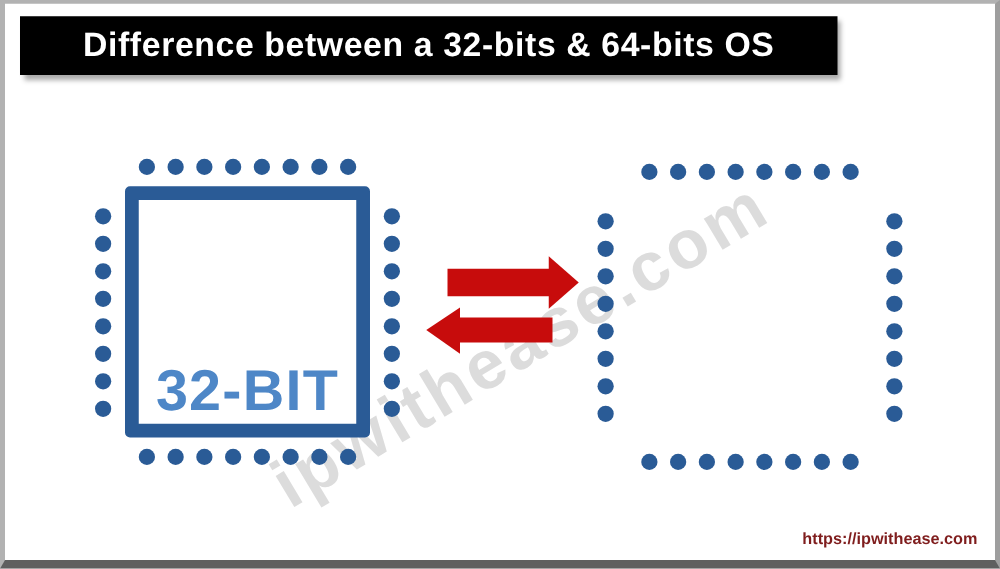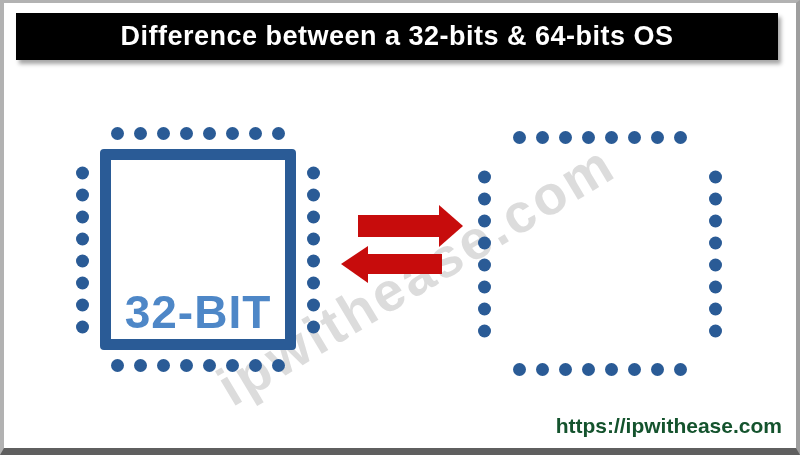--- a/index.html
+++ b/index.html
@@ -16,21 +16,21 @@
     border-right: 4px solid #9e9e9e;
     border-bottom: 7px solid #5f5f5f;
     overflow: hidden;
   }
 
   
   .title-bar {
     position: absolute;
     left: 12px;
     top: 10px;
-    width: 762px;
+    width: 654px;
     height: 47px;
     background: #000000;
     box-shadow: 3px 4px 4px rgba(0,0,0,0.35);
     display: flex;
     align-items: center;
     justify-content: center;
   }
   .title-text {
     color: #ffffff;
     font-size: 27px;
@@ -119,23 +119,23 @@
     width: 130px;
     height: 90px;
     z-index: 2;
   }
 
   
   .footer-link {
     position: absolute;
     right: 14px;
     bottom: 10px;
-    font-size: 21px;
-    font-weight: bold;
-    color: #14532d;
+    font-size: 13px;
+    font-weight: bold;
+    color: #7f1d1d;
     text-decoration: none;
     white-space: nowrap;
   }
 </style>
 </head>
 <body>
 
 <div class="frame">
 
   <div class="title-bar">

